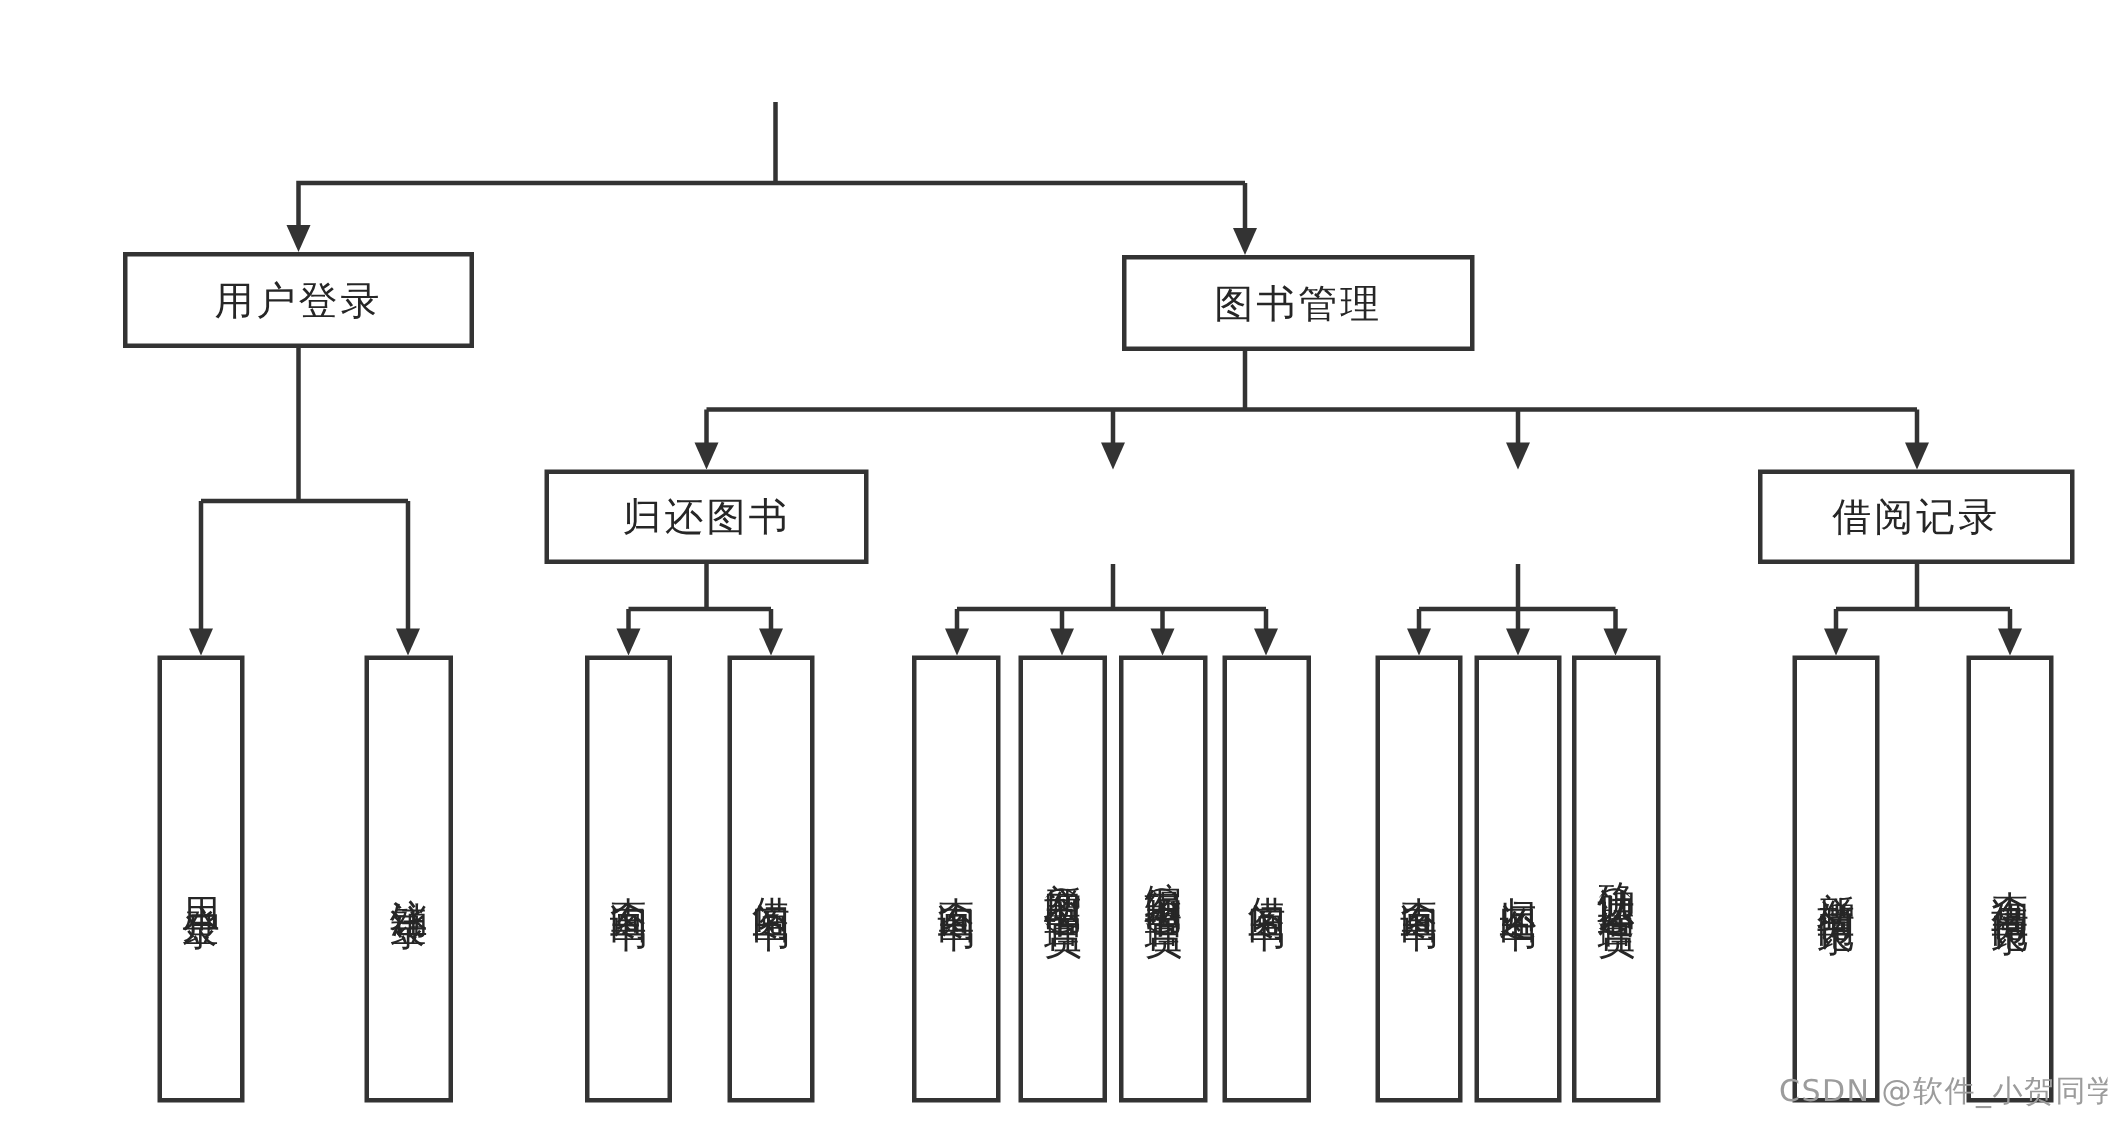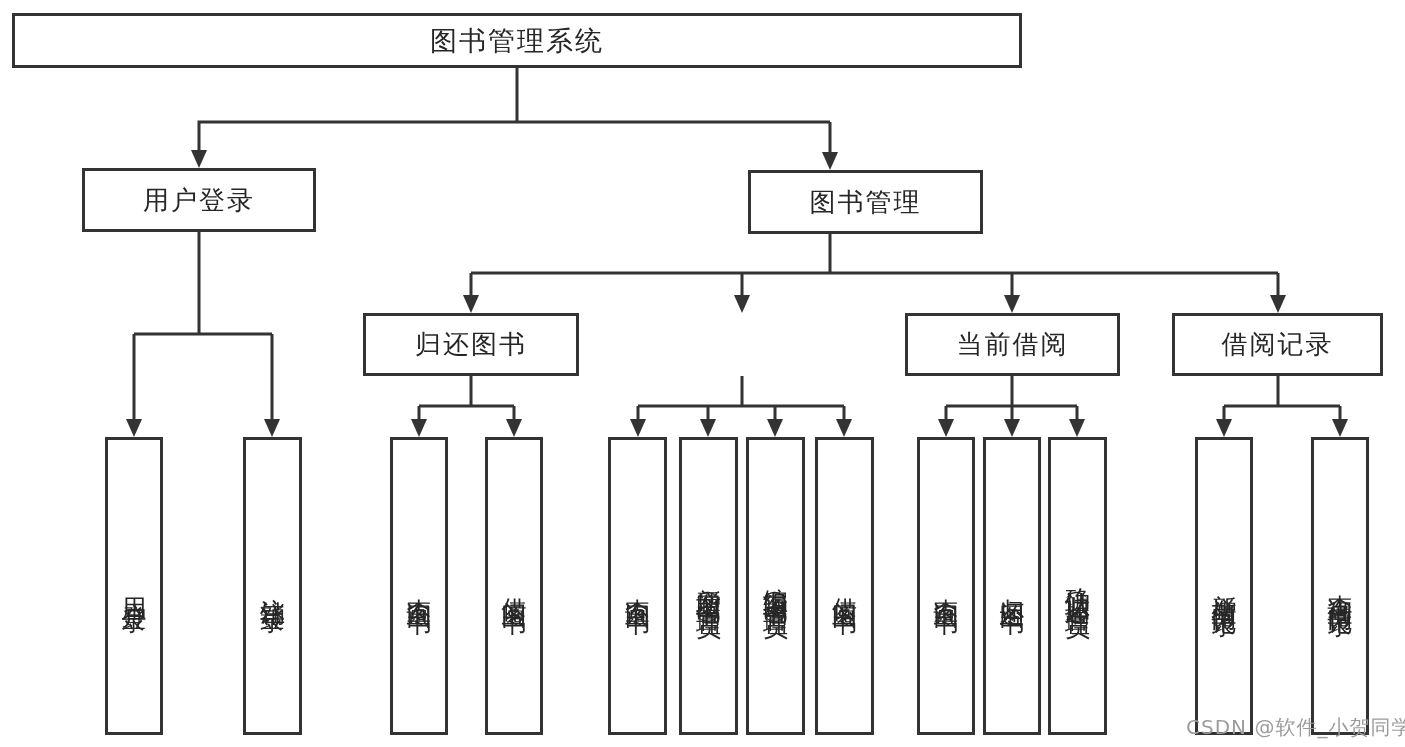--- a/index.html
+++ b/index.html
@@ -60,36 +60,30 @@
       <polygon points="767,419 783,419 775,437"></polygon>
       <polygon points="836,419 852,419 844,437"></polygon>
       <polygon points="938,419 954,419 946,437"></polygon>
       <polygon points="1004,419 1020,419 1012,437"></polygon>
       <polygon points="1069,419 1085,419 1077,437"></polygon>
       <polygon points="1216,419 1232,419 1224,437"></polygon>
       <polygon points="1332,419 1348,419 1340,437"></polygon>
     </g>
   </svg>
 
-  <div class="node root-node" style="left:12px;top:13px;width:1010px;height:55px;">
-    <span>图书管理系统</span>
-  </div>
 
   <div class="node h-node" style="left:82px;top:168px;width:234px;height:64px;">
     <span>用户登录</span>
   </div>
   <div class="node h-node" style="left:748px;top:170px;width:235px;height:64px;">
     <span>图书管理</span>
   </div>
 
   <div class="node h-node" style="left:363px;top:313px;width:216px;height:63px;">
     <span>归还图书</span>
-  </div>
-  <div class="node h-node" style="left:905px;top:313px;width:215px;height:63px;">
-    <span>当前借阅</span>
   </div>
   <div class="node h-node" style="left:1172px;top:313px;width:211px;height:63px;">
     <span>借阅记录</span>
   </div>
 
   <div class="node v-node" style="left:105px;top:437px;width:58px;height:298px;">
     <span>用户登录</span>
   </div>
   <div class="node v-node" style="left:243px;top:437px;width:59px;height:298px;">
     <span>注销登录</span>

